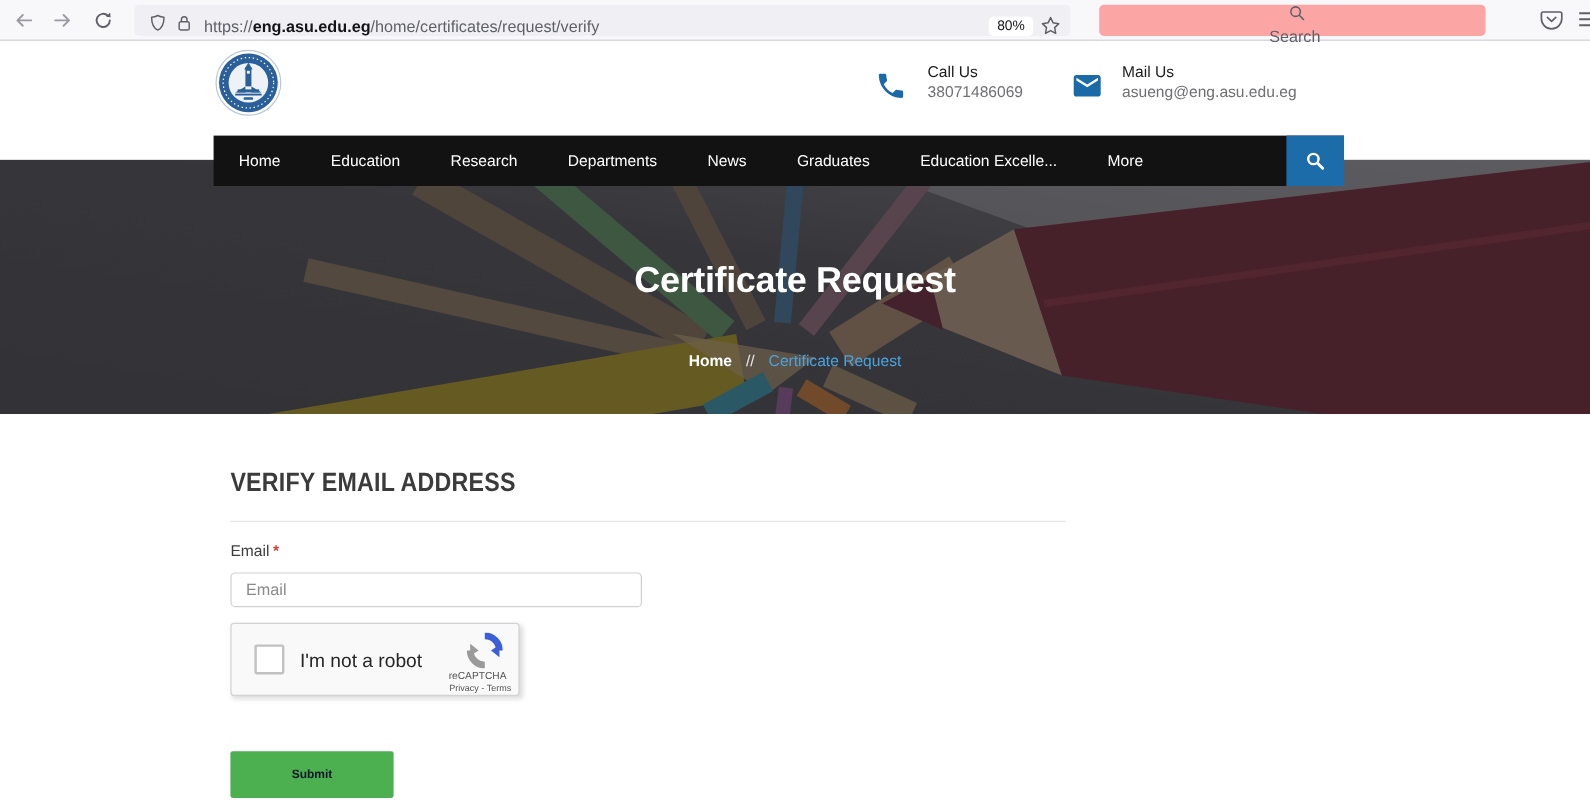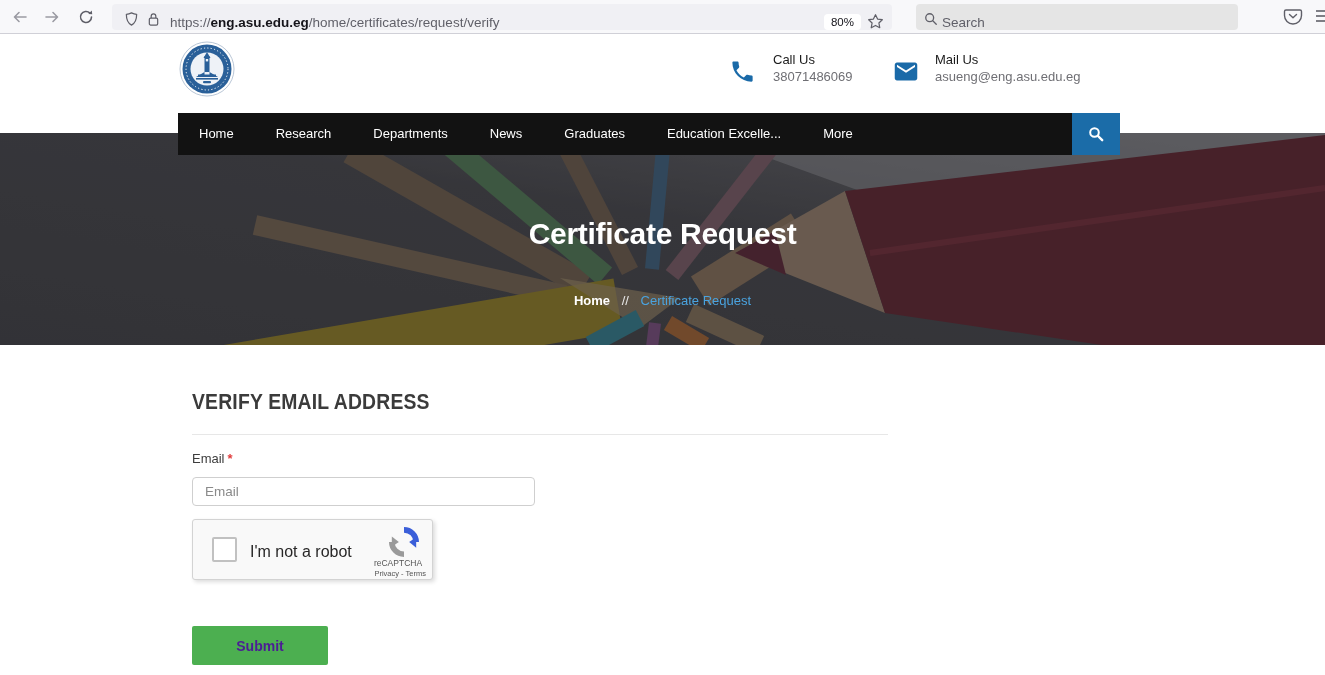--- a/index.html
+++ b/index.html
@@ -15,21 +15,21 @@
   .btn-back { left:6px; } .btn-forward { left:38px; } .btn-reload { left:72px; }
   .urlbar { position:absolute; left:112px; top:4px; width:780px; height:26px;
             background:#f0f0f4; border-radius:4px; display:flex; align-items:flex-end; }
   .urlbar .icn { flex:none; display:flex; align-items:center; justify-content:center; width:22px; height:22px; }
   .url-text { margin-left:6px; font-size:13.5px; color:#5f5f68; white-space:nowrap; }
   .url-text .domain { color:#15141a; font-weight:600; }
   .zoom-badge { margin-left:auto; background:#fff; border-radius:4px; padding:2px 7px;
             font-size:11.5px; color:#15141a; }
   .star-btn { margin:0 8px 0 6px; display:flex; align-items:center; }
   .searchbox { position:absolute; left:916px; top:4px; width:322px; height:26px;
-            background:#e5e5e5; border-radius:4px; display:flex; align-items:flex-end; }
+            background:#fca5a5; border-radius:4px; display:flex; align-items:center;flex-direction:column; }
   .searchbox .ph { font-size:13.5px; color:#5f5f68; margin-left:4px; }
   .pocket-btn { position:absolute; left:1282px; top:5px; }
   .menu-btn { position:absolute; left:1314px; top:5px; }
 
   
   .siteheader { position:absolute; top:35px; left:0; width:1325px; height:98px; background:#fff; }
   .logo { position:absolute; left:179px; top:6px; width:56px; height:56px; cursor:pointer; }
   .site-title { position:absolute; left:259px; top:22px; font-size:19px; font-weight:bold; color:#111; }
   .contact { position:absolute; top:17px; }
   .contact .cicon { position:absolute; top:6px; left:0; }
@@ -72,22 +72,22 @@
   .captcha-checkbox { position:absolute; left:19px; top:17px; width:25px; height:25px;
              background:#fff; border:2px solid #c1c1c1; border-radius:2px; cursor:pointer; }
   .captcha-label { position:absolute; left:57px; top:23px; font-size:16px; color:#282727; white-space:nowrap; }
   .captcha-logo { position:absolute; right:13px; top:7px; width:30px; height:30px; }
   .captcha-brand { position:absolute; right:6px; top:38px; width:56px; text-align:center;
              font-size:8.5px; color:#555; }
   .captcha-links { position:absolute; right:6px; top:49px; width:56px; text-align:right;
              font-size:7.5px; color:#555; cursor:pointer; }
 
   .submit-btn { position:absolute; left:192px; top:281px; width:136px; height:39px;
-             background:#4caf50; border:none; border-radius:2px; color:#4c1d95;
-             font-size:14px; font-weight:bold; font-family:"Liberation Sans",sans-serif; cursor:pointer; }
+             background:#4caf50; border:none; border-radius:2px; color:#0f172a;
+             font-size:10px; font-weight:bold; font-family:"Liberation Sans",sans-serif; cursor:pointer; }
 </style>
 </head>
 <body>
 
 <div class="page">
 
   <div class="chrome">
     <button class="navbtn btn-back">
       <svg width="16" height="16" viewBox="0 0 16 16">
         <path d="M14 8H3 M7 3.5 L2.5 8 L7 12.5" stroke="#9a9aa2" stroke-width="1.6" fill="none" stroke-linecap="round" stroke-linejoin="round"></path>
@@ -221,20 +221,21 @@
     <div class="hero-title">Certificate Request</div>
     <div class="breadcrumb">
       <span class="bc-home">Home</span>
       <span class="bc-sep">//</span>
       <span class="bc-cur">Certificate Request</span>
     </div>
   </div>
 
   <nav class="mainnav">
     <div class="navitem">Home</div>
+    <div class="navitem">Education</div>
     <div class="navitem">Research</div>
     <div class="navitem">Departments</div>
     <div class="navitem">News</div>
     <div class="navitem">Graduates</div>
     <div class="navitem">Education Excelle...</div>
     <div class="navitem">More</div>
     <div class="nav-search">
       <svg width="16" height="16" viewBox="0 0 16 16">
         <circle cx="6.5" cy="6.5" r="4.3" fill="none" stroke="#fff" stroke-width="2"></circle>
         <line x1="10" y1="10" x2="14.2" y2="14.2" stroke="#fff" stroke-width="2.4" stroke-linecap="round"></line>

